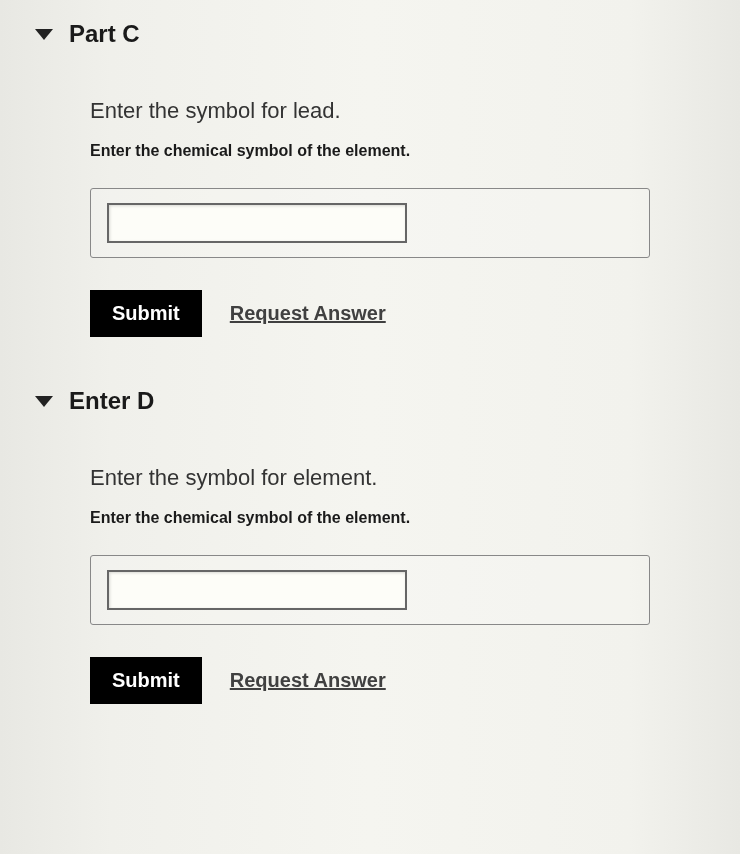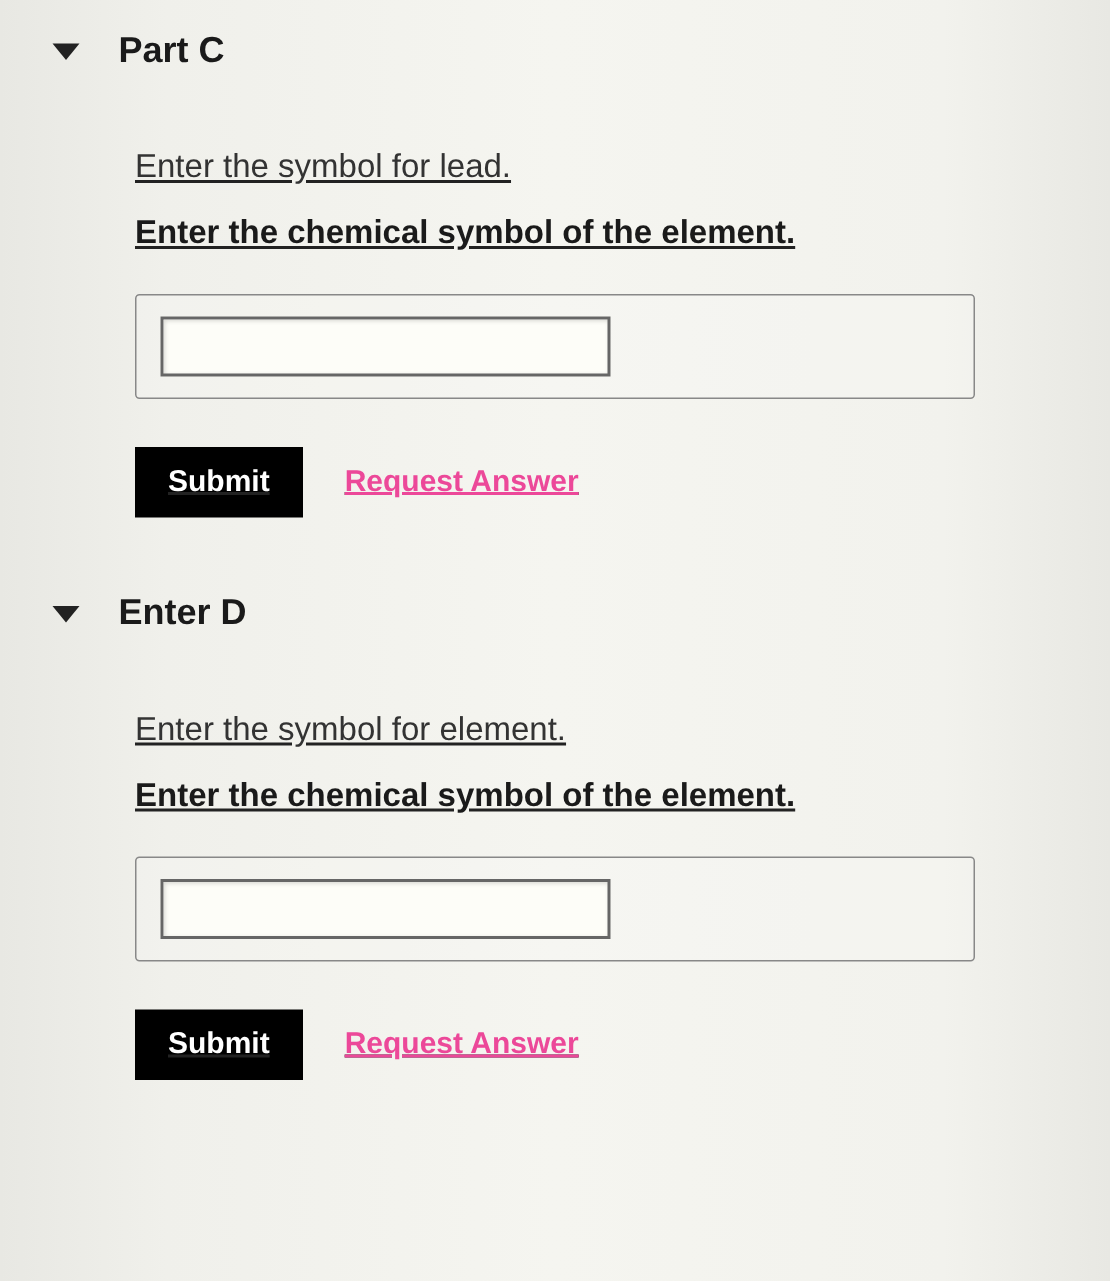--- a/index.html
+++ b/index.html
@@ -10,48 +10,47 @@
     font-family: Arial, Helvetica, sans-serif;
     color: #222;
     padding: 20px 30px 20px 20px;
   }
   .part {
     margin-bottom: 40px;
   }
   .part-header {
     display: flex;
     align-items: center;
-    gap: 26px;
+    gap: 16px;
     margin-bottom: 50px;
     padding-left: 15px;
   }
   .caret {
     width: 0;
     height: 0;
     border-left: 9px solid transparent;
     border-right: 9px solid transparent;
     border-top: 11px solid #222;
     cursor: pointer;
   }
   .part-title {
     font-size: 24px;
     font-weight: bold;
     color: #1a1a1a;
   }
   .body {
     padding-left: 70px;
-    text-decoration: underline;
   }
   .instruction {
     font-size: 22px;
     color: #333;
     margin-bottom: 18px;
   }
   .instruction-bold {
-    font-size: 22px;
+    font-size: 16px;
     font-weight: bold;
     color: #1a1a1a;
     margin-bottom: 28px;
   }
   .input-frame {
     border: 1px solid #888;
     border-radius: 3px;
     padding: 14px 16px;
     width: 560px;
     background: rgba(255,255,255,0.15);
@@ -74,21 +73,21 @@
   .submit-btn {
     background: #000000;
     color: #fff;
     font-size: 20px;
     font-weight: bold;
     border: none;
     padding: 12px 22px;
     cursor: pointer;
   }
   .request-link {
-    color: #ec4899;
+    color: #404040;
     font-size: 20px;
     text-decoration: underline;
     font-weight: bold;
     cursor: pointer;
   }
   .part-d-header { margin-top: 50px; }
 </style>
 </head>
 <body>
 

